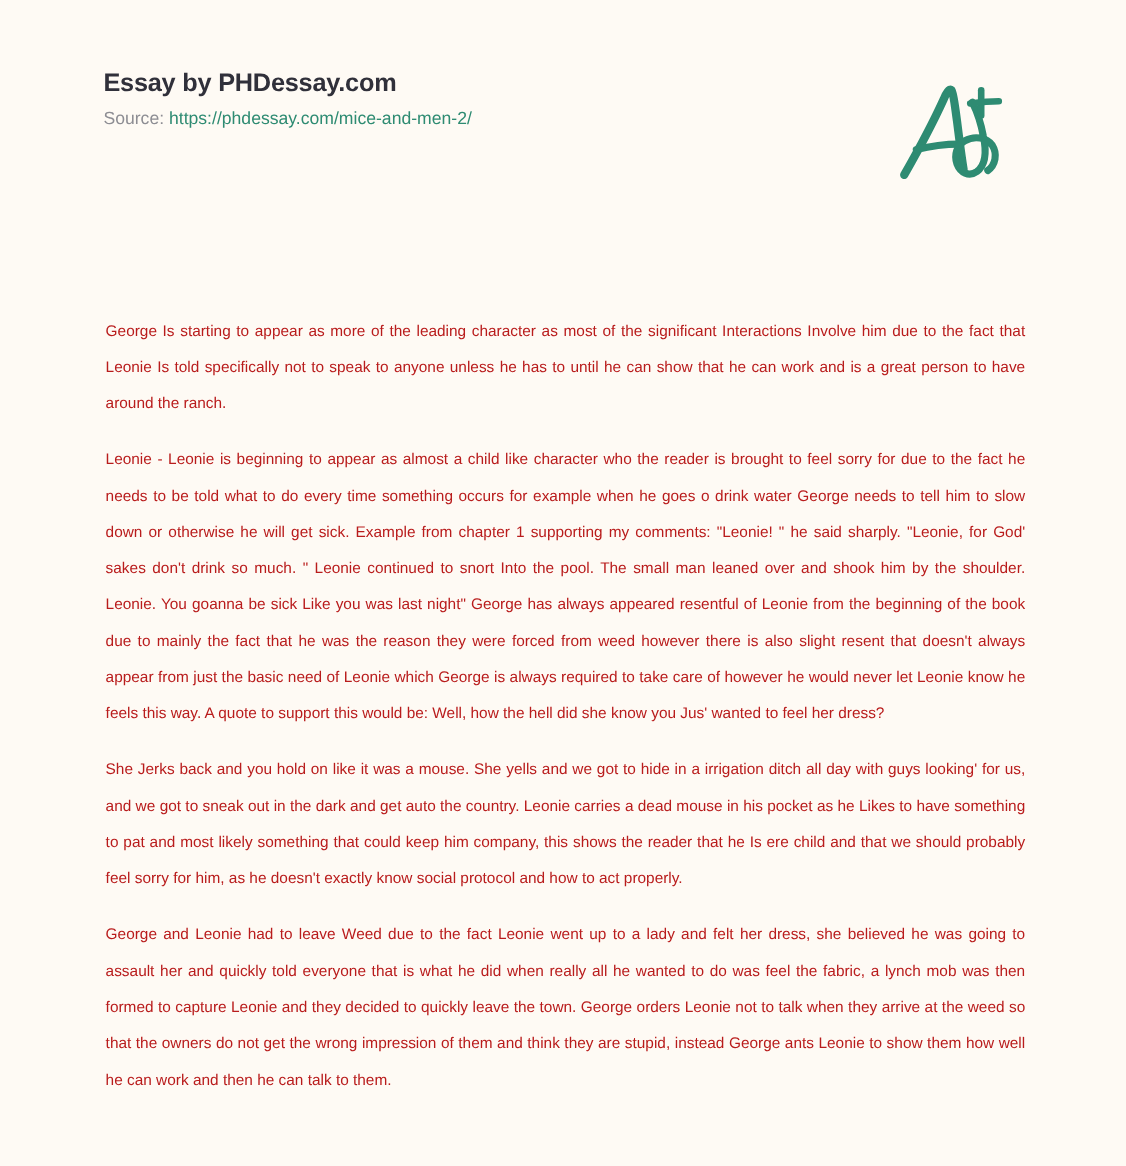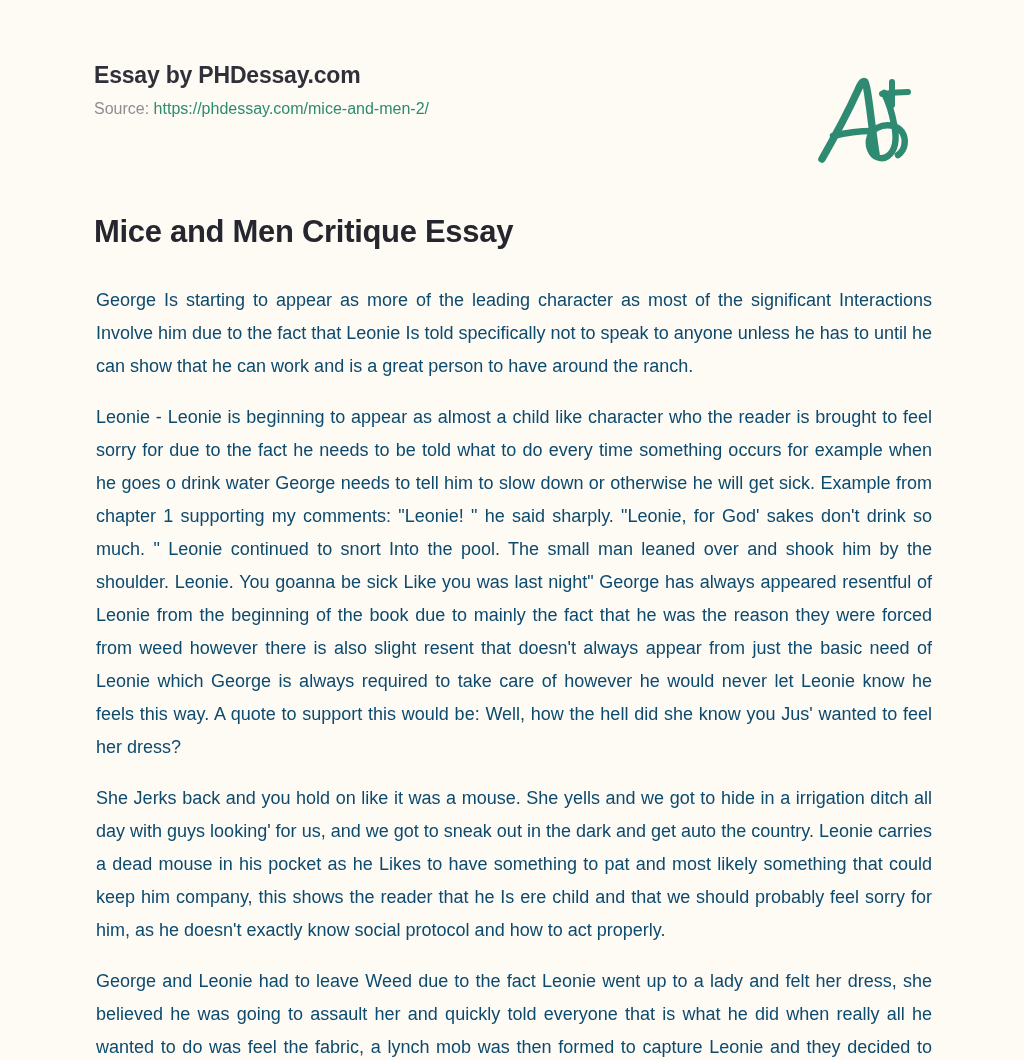--- a/index.html
+++ b/index.html
@@ -64,23 +64,23 @@
   }
 
   
   .body-copy {
     position:absolute;
     left:96px; top:284px;
     width:836px;
   }
   .para {
     font-family:"Liberation Sans", sans-serif;
-    font-size:18px;
+    font-size:14px;
     line-height:33px;
-    color:#0c4a6e;
+    color:#b91c1c;
     text-align:justify;
     text-justify:inter-word;
     margin-bottom:18px;
     hyphens:none;
   }
   .para:last-child { margin-bottom:0; }
 </style>
 </head>
 <body>
 
@@ -99,21 +99,20 @@
       <g fill="none" stroke="#2e8b72" stroke-linecap="round" stroke-linejoin="round">
         <path d="M10 91 C 22 70, 36 44, 46 22 C 48 17, 51 12, 53 14 C 55 17, 56 28, 58 42 C 60 58, 62 74, 64 86" stroke-width="7.5"></path>
         <path d="M21 68 C 33 65, 48 63, 60 63" stroke-width="6.5"></path>
         <path d="M72 25 C 76 33, 80 45, 82 56 C 85 70, 84 82, 76 88 C 69 93, 61 89, 58 81 C 55 73, 58 64, 65 60 C 74 55, 85 57, 90 64 C 95 72, 93 82, 86 87" stroke-width="6.5"></path>
         <path d="M80 14 C 80 22, 80 30, 80 37" stroke-width="6"></path>
         <path d="M70 26 C 78 25, 88 24, 96 24" stroke-width="6"></path>
       </g>
     </svg>
   </div>
 
-  <h1 class="essay-title">Mice and Men Critique Essay</h1>
 
   <div class="body-copy">
     <p class="para">George Is starting to appear as more of the leading character as most of the significant Interactions Involve him due to the fact that Leonie Is told specifically not to speak to anyone unless he has to until he can show that he can work and is a great person to have around the ranch.</p>
     <p class="para">Leonie - Leonie is beginning to appear as almost a child like character who the reader is brought to feel sorry for due to the fact he needs to be told what to do every time something occurs for example when he goes o drink water George needs to tell him to slow down or otherwise he will get sick. Example from chapter 1 supporting my comments: "Leonie! " he said sharply. "Leonie, for God' sakes don't drink so much. " Leonie continued to snort Into the pool. The small man leaned over and shook him by the shoulder. Leonie. You goanna be sick Like you was last night" George has always appeared resentful of Leonie from the beginning of the book due to mainly the fact that he was the reason they were forced from weed however there is also slight resent that doesn't always appear from just the basic need of Leonie which George is always required to take care of however he would never let Leonie know he feels this way. A quote to support this would be: Well, how the hell did she know you Jus' wanted to feel her dress?</p>
     <p class="para">She Jerks back and you hold on like it was a mouse. She yells and we got to hide in a irrigation ditch all day with guys looking' for us, and we got to sneak out in the dark and get auto the country. Leonie carries a dead mouse in his pocket as he Likes to have something to pat and most likely something that could keep him company, this shows the reader that he Is ere child and that we should probably feel sorry for him, as he doesn't exactly know social protocol and how to act properly.</p>
     <p class="para">George and Leonie had to leave Weed due to the fact Leonie went up to a lady and felt her dress, she believed he was going to assault her and quickly told everyone that is what he did when really all he wanted to do was feel the fabric, a lynch mob was then formed to capture Leonie and they decided to quickly leave the town. George orders Leonie not to talk when they arrive at the weed so that the owners do not get the wrong impression of them and think they are stupid, instead George ants Leonie to show them how well he can work and then he can talk to them.</p>
 
   </div>
 
 </div>

